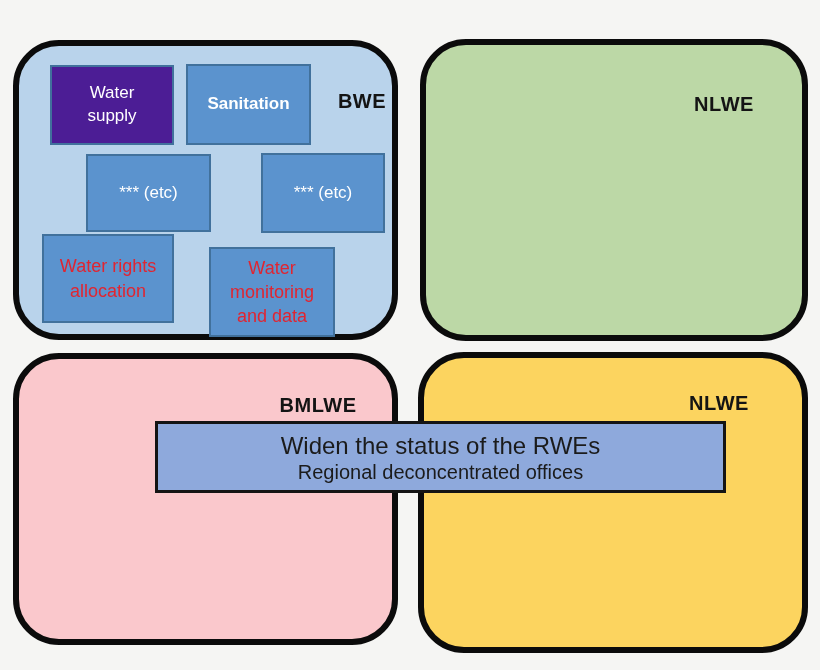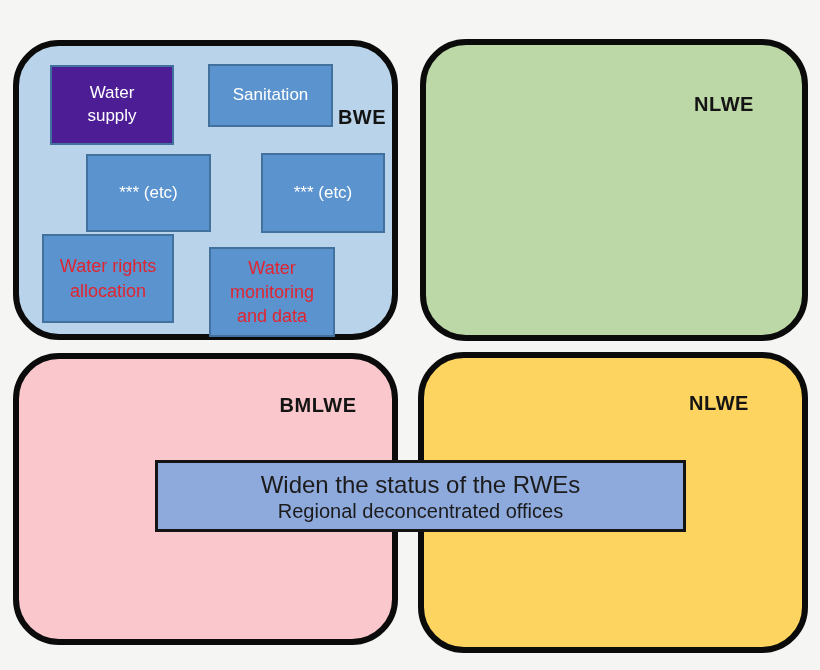--- a/index.html
+++ b/index.html
@@ -29,50 +29,50 @@
 
   .qlabel {
     position: absolute;
     font-size: 20px;
     font-weight: bold;
     color: #141414;
     text-align: center;
     line-height: 24px;
     letter-spacing: 0.5px;
   }
-  .lbl-bwe   { left: 303px; top: 59px; width: 80px;  }
+  .lbl-bwe   { left: 303px; top: 43px; width: 80px;  }
   .lbl-slwe  { left: 253px; top: 47px; width: 90px;  }
   .lbl-bmlwe { left: 249px; top: 34px; width: 100px; }
   .lbl-nlwe  { left: 250px; top: 33px; width: 90px;  }
 
   .inner-box {
     position: absolute;
     border: 2px solid #41719c;
     box-sizing: border-box;
     display: flex;
     align-items: center;
     justify-content: center;
     text-align: center;
     line-height: 1.35;
   }
   .white-text { color: #ffffff; font-size: 17px; }
   .red-text   { color: #e02531; font-size: 18px; }
 
   .box-water-supply     { left: 31px;  top: 19px;  width: 124px; height: 80px; padding: 0 18px; }
-  .box-sanitation       { left: 189px; top: 18px;  width: 125px; height: 63px; }
+  .box-sanitation       { left: 167px; top: 18px;  width: 125px; height: 81px; font-weight: bold; }
   .box-etc-1            { left: 67px;  top: 108px; width: 125px; height: 78px; }
   .box-etc-2            { left: 242px; top: 107px; width: 124px; height: 80px; }
   .box-water-rights     { left: 23px;  top: 188px; width: 132px; height: 89px; padding: 0 5px; }
   .box-water-monitoring { left: 190px; top: 201px; width: 126px; height: 90px; padding: 0 4px; }
 
   .banner {
     position: absolute;
     left: 155px;
-    top: 460px;
-    width: 531px;
+    top: 421px;
+    width: 571px;
     height: 72px;
     border: 3px solid #141414;
     box-sizing: border-box;
     z-index: 10;
     text-align: center;
     color: #1b1b1b;
   }
   .banner-title {
     margin-top: 6px;
     font-size: 24px;

